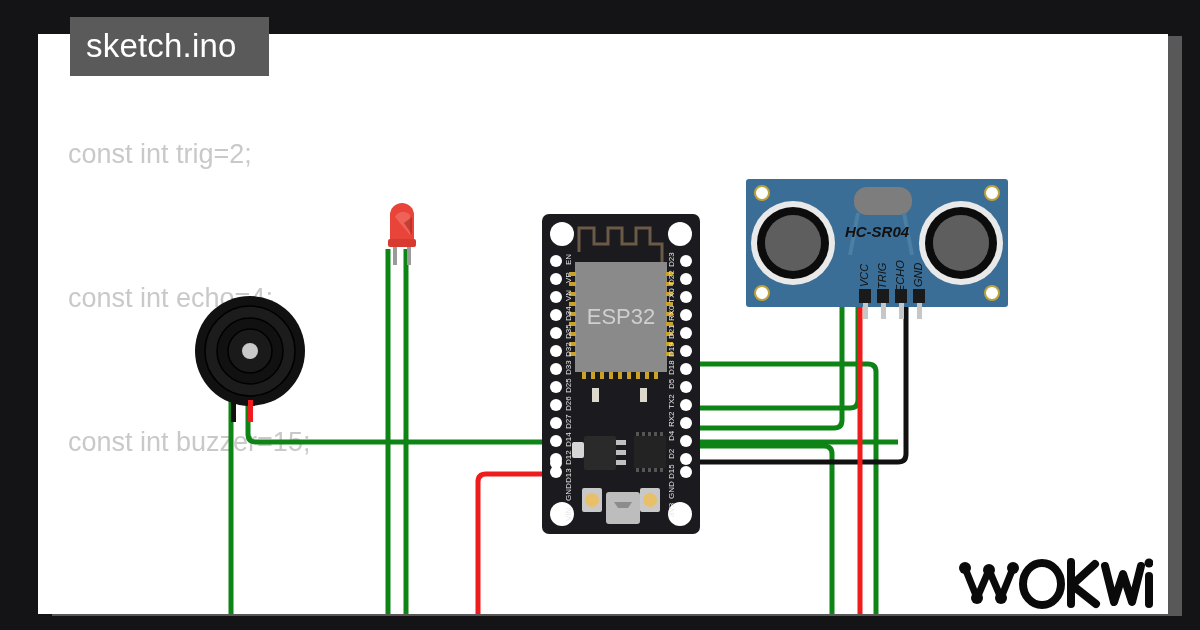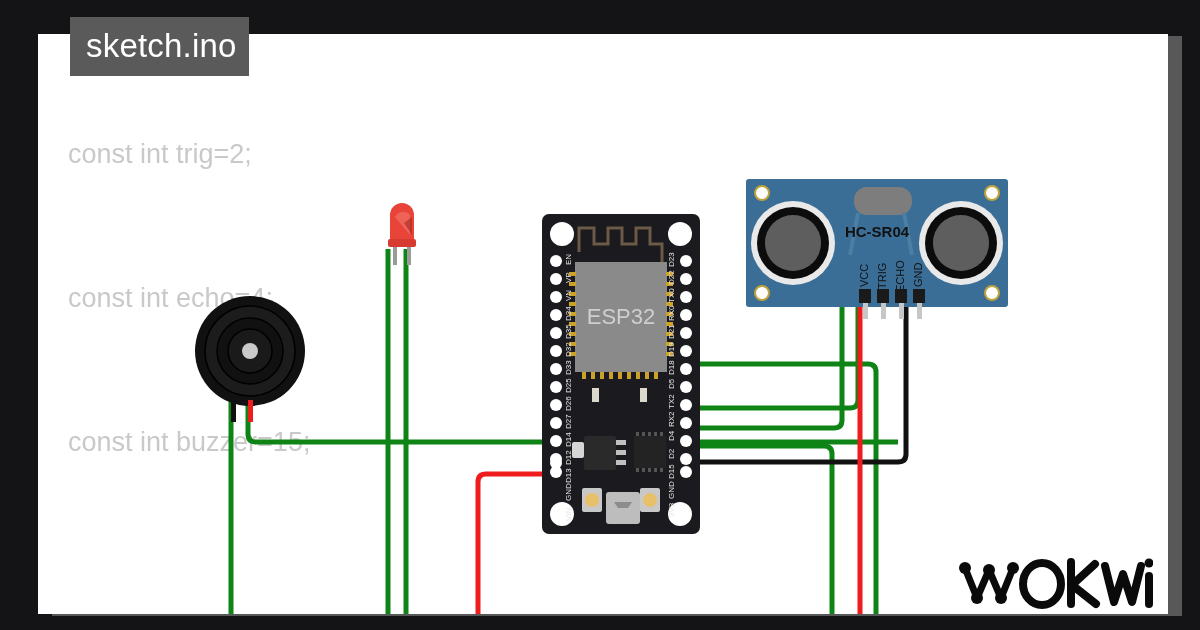--- a/index.html
+++ b/index.html
@@ -5,41 +5,41 @@
   html,body{margin:0;padding:0;background:#111113;}
   body{width:1200px;height:630px;overflow:hidden;font-family:"Liberation Sans",sans-serif;}
   .stage{position:relative;width:1200px;height:630px;background:#141416;}
 
   
   .frame-shadow{position:absolute;left:52px;top:36px;width:1130px;height:580px;background:#585858;}
   .canvas{position:absolute;left:38px;top:34px;width:1130px;height:580px;background:#ffffff;overflow:hidden;}
 
   
   .file-tab{position:absolute;left:70px;top:17px;background:#5a5a5a;color:#fff;
-            font-size:33px;line-height:1;padding:12px 12px 14px 16px;letter-spacing:.2px;z-index:40;}
+            font-size:33px;line-height:1;padding:12px 32px 14px 16px;letter-spacing:.2px;z-index:40;}
 
   
   .code{position:absolute;left:0;top:0;width:100%;height:100%;z-index:5;
         color:#c9c9c9;font-size:27px;line-height:48px;white-space:pre;}
   .code div{padding-left:30px;}
 
   
   .wires{position:absolute;left:0;top:0;width:1130px;height:580px;z-index:10;}
 
   
   .comp{position:absolute;z-index:20;}
 
   
   .led{left:344px;top:163px;width:40px;height:90px;}
   
   .buzzer{left:157px;top:262px;width:110px;height:110px;}
   
   .esp32{left:504px;top:180px;width:158px;height:320px;}
   
-  .hcsr{left:708px;top:145px;width:262px;height:140px;}
+  .hcsr{left:708px;top:145px;width:262px;height:140px;font-style:italic;}
 
   .wokwi-logo{position:absolute;left:915px;top:518px;z-index:30;}
 </style>
 </head>
 <body>
 
 <div class="stage">
 
   <div class="frame-shadow"></div>
 

